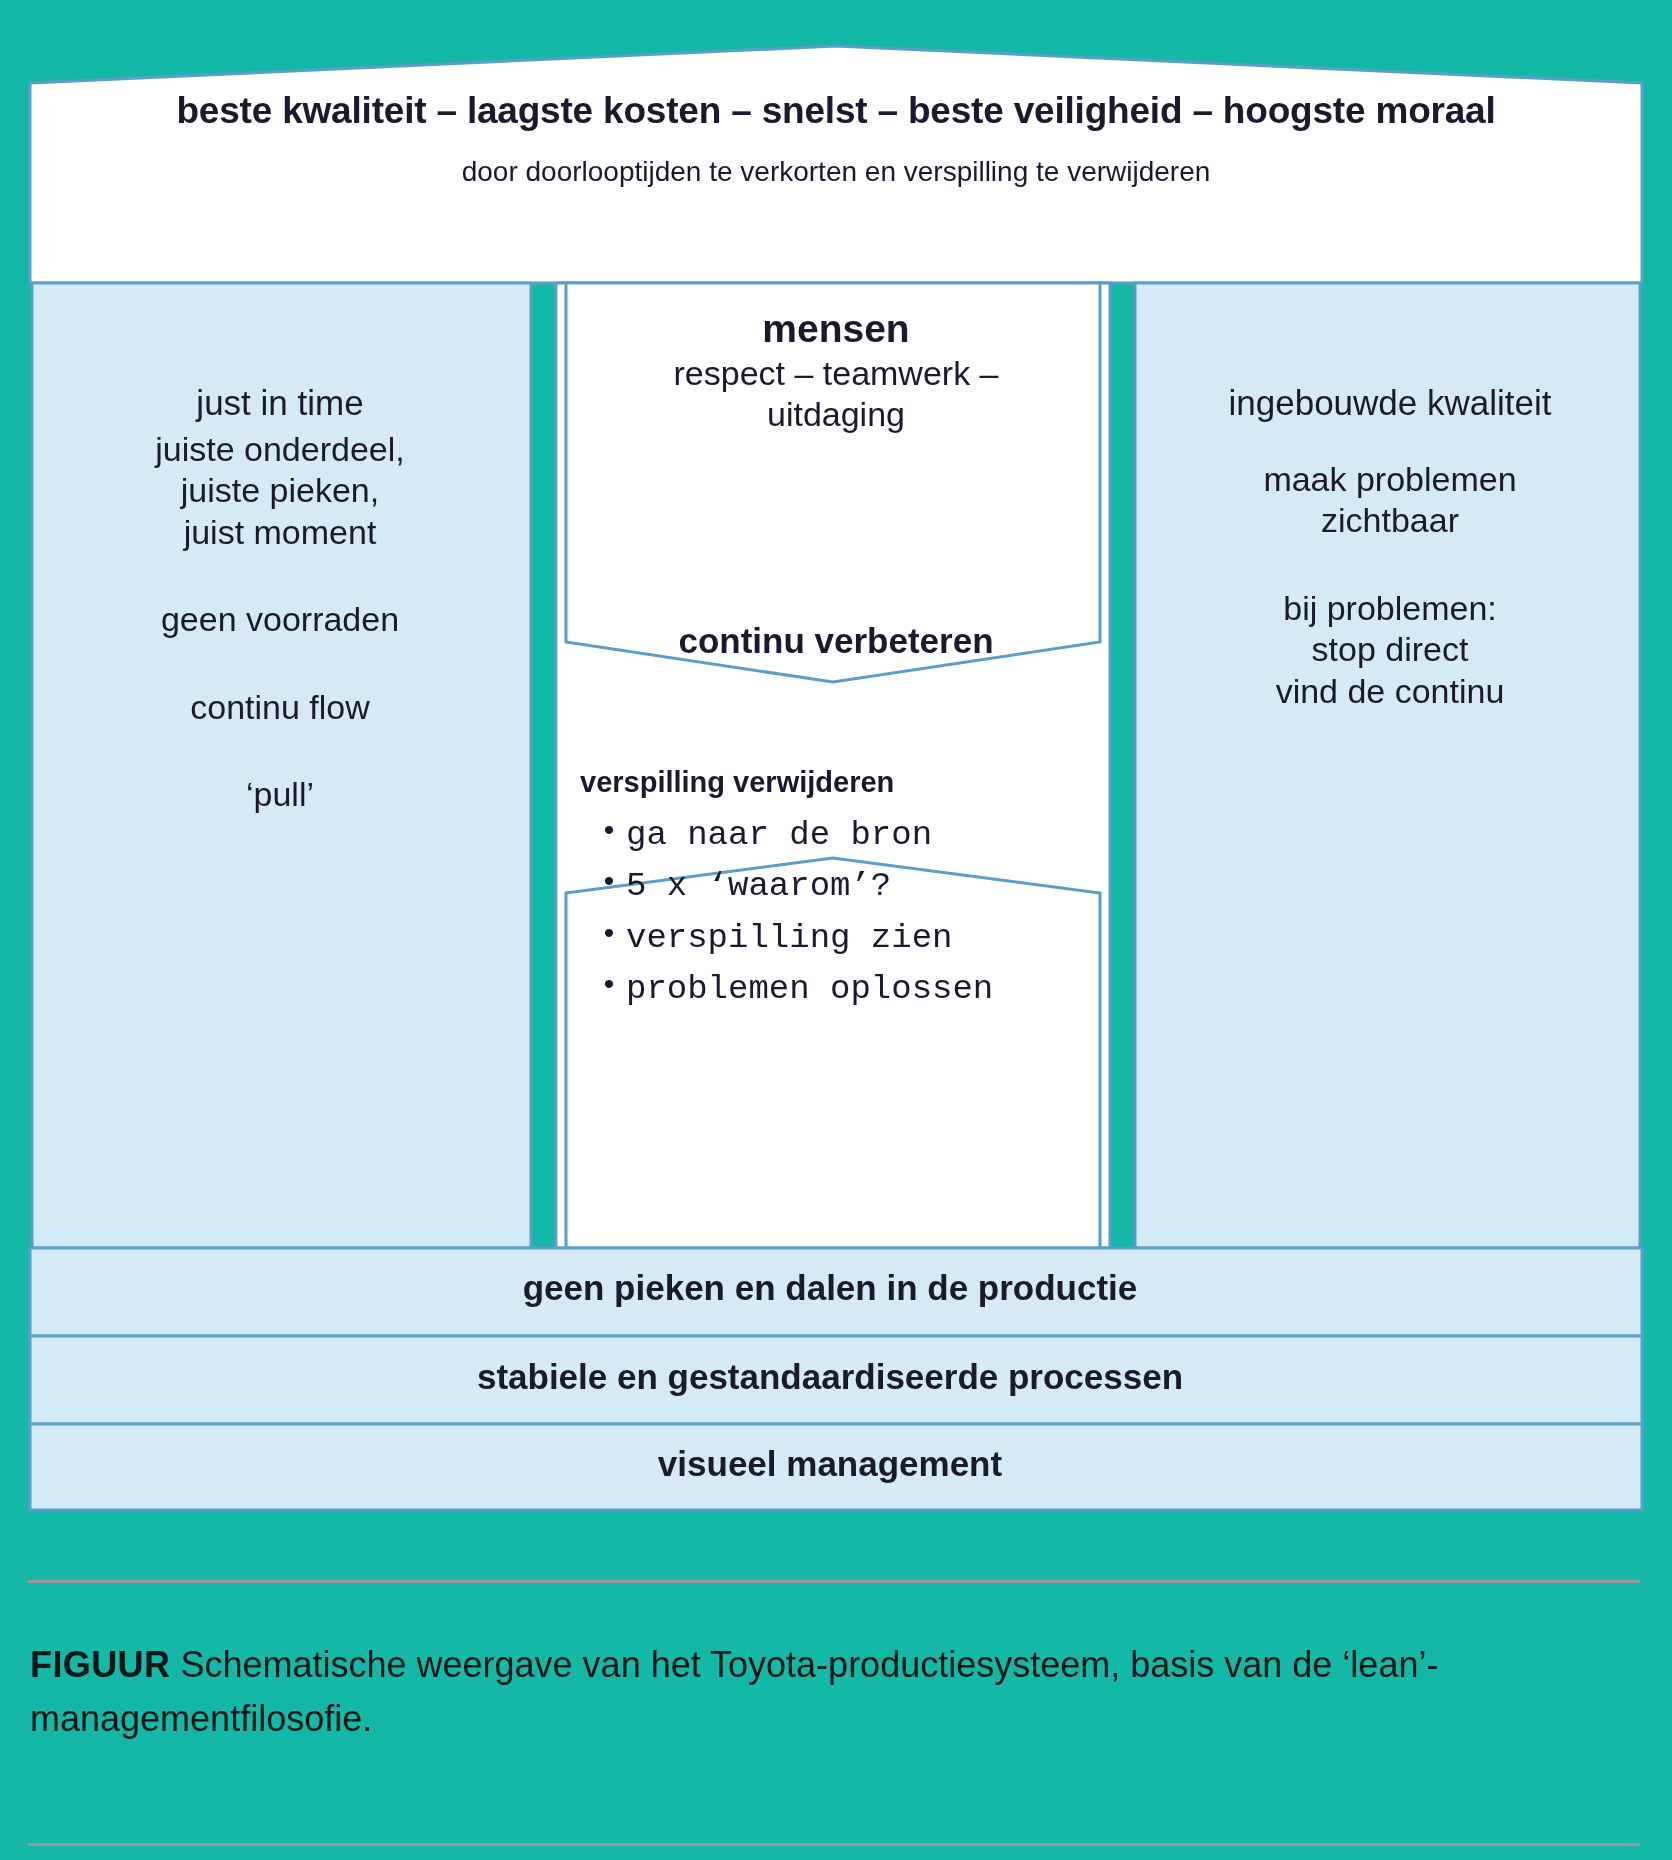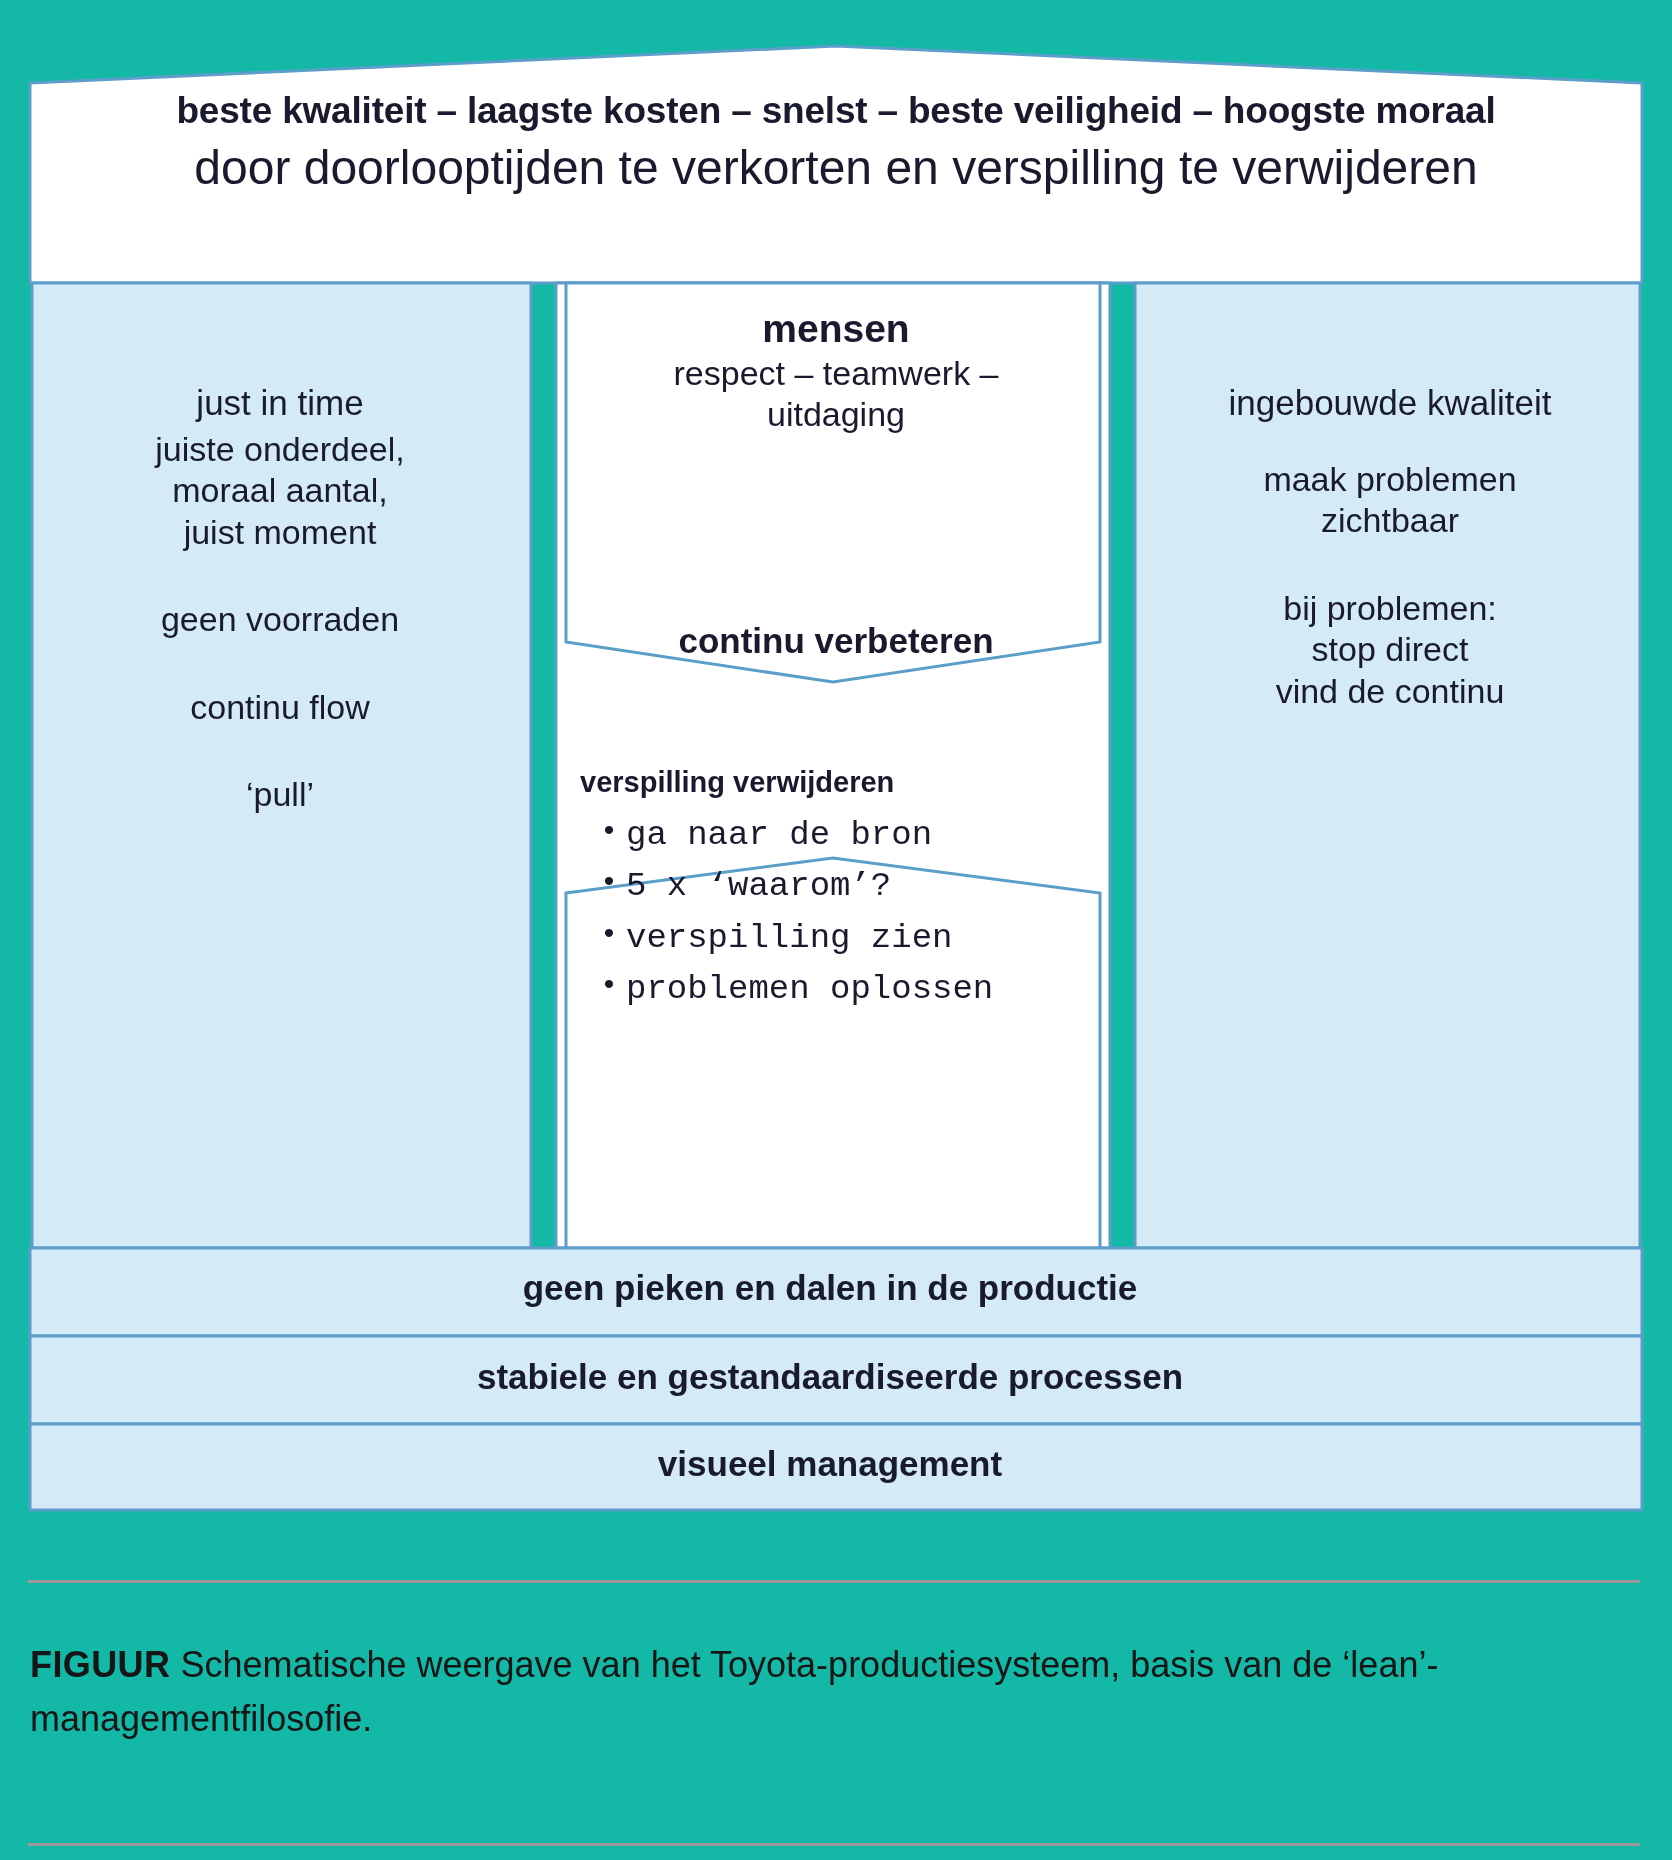--- a/index.html
+++ b/index.html
@@ -40,23 +40,23 @@
     width: 1592px;
     text-align: center;
   }
   .roof-line1 {
     font-size: 37px;
     font-weight: bold;
     letter-spacing: -0.2px;
     white-space: nowrap;
   }
   .roof-line2 {
-    font-size: 48px;
+    font-size: 28px;
     font-weight: normal;
-    margin-top: 6px;
+    margin-top: 22px;
     white-space: nowrap;
   }
 
   .pillar-text {
     font-size: 34px;
   }
   .pillar-text .hdr {
     font-weight: normal;
     font-size: 35px;
     display: block;
@@ -197,21 +197,21 @@
 
   <div class="txt roof-text">
     <div class="roof-line1">beste kwaliteit – laagste kosten – snelst – beste veiligheid – hoogste moraal</div>
     <div class="roof-line2">door doorlooptijden te verkorten en verspilling te verwijderen</div>
   </div>
 
   <div class="txt pillar-text" id="left-pillar-text">
     <span class="hdr">just in time</span>
     <span class="blk">
       <span>juiste onderdeel,</span><br>
-      <span>moraal aantal,</span><br>
+      <span>juiste pieken,</span><br>
       <span>juist moment</span>
     </span>
     <span class="blk">geen voorraden</span>
     <span class="blk">continu flow</span>
     <span class="blk">‘pull’</span>
   </div>
 
   <div class="txt pillar-text" id="right-pillar-text">
     <span class="hdr">ingebouwde kwaliteit</span>
     <span class="blk" style="margin-top:34px">

